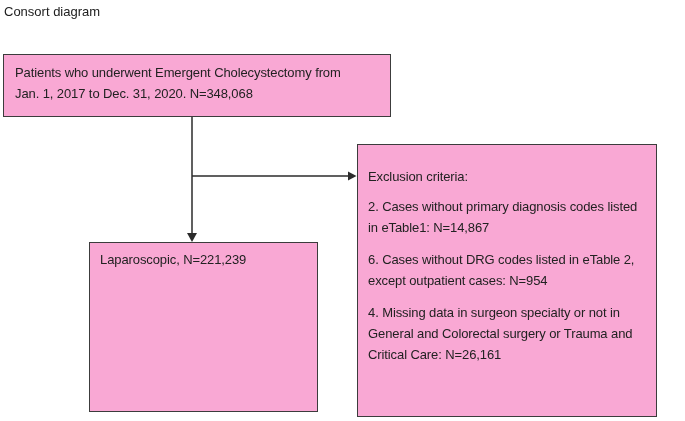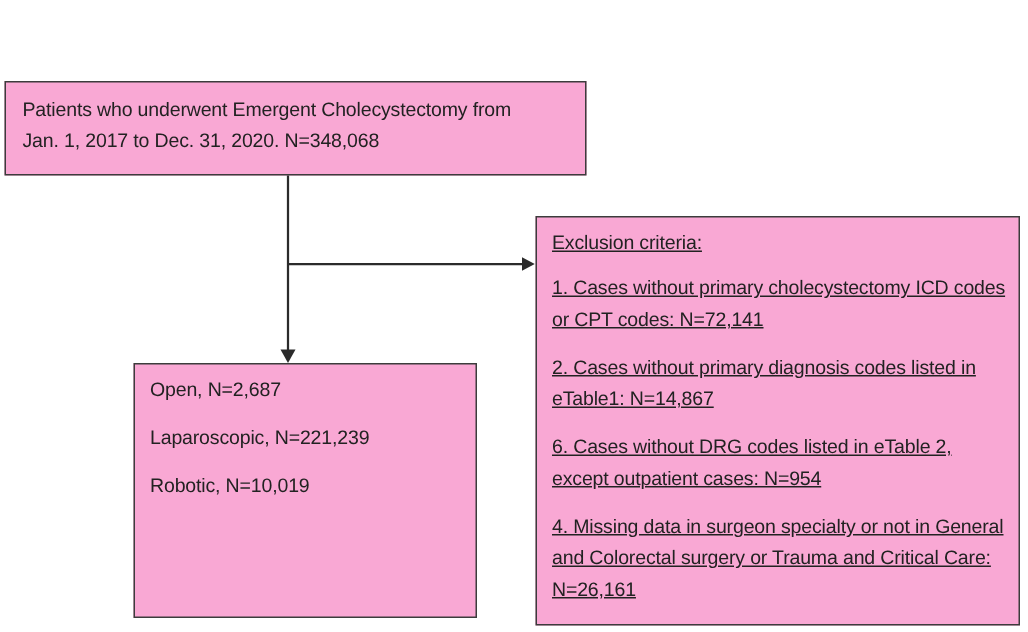--- a/index.html
+++ b/index.html
@@ -52,61 +52,58 @@
   .analyzed-box {
     left: 89px;
     top: 242px;
     width: 229px;
     height: 170px;
     padding: 6px 9px 6px 10px;
   }
   .exclusion-box {
     left: 357px;
     top: 144px;
-    width: 323px;
+    width: 300px;
     height: 273px;
-    padding: 6px 8px 6px 10px;
-    text-decoration: underline;
+    padding: 21px 8px 6px 10px;
   }
   .exclusion-box p.heading {
     margin-bottom: 9px;
   }
   svg.arrows {
     position: absolute;
     left: 0;
     top: 0;
     pointer-events: none;
   }
 </style>
 </head>
 <body>
 
 <div class="canvas">
 
+  <div class="page-title">Consort diagram</div>
 
   <div class="box top-box">
     <div class="box-text">Patients who underwent Emergent Cholecystectomy from Jan. 1, 2017 to Dec. 31, 2020. N=348,068</div>
   </div>
 
   <svg class="arrows" width="685" height="421" viewBox="0 0 685 421">
 
     <line x1="192" y1="117" x2="192" y2="234" stroke="#2b2b2b" stroke-width="1.5"></line>
     <polygon points="187,233 197,233 192,242" fill="#2b2b2b"></polygon>
 
     <line x1="192" y1="176" x2="349" y2="176" stroke="#2b2b2b" stroke-width="1.5"></line>
     <polygon points="348,171.5 348,180.5 356.5,176" fill="#2b2b2b"></polygon>
   </svg>
 
   <div class="box analyzed-box">
-    <p>Open, N=2,687</p>
     <p>Laparoscopic, N=221,239</p>
-    <p>Robotic, N=10,019</p>
   </div>
 
   <div class="box exclusion-box">
     <p class="heading">Exclusion criteria:</p>
-    <p>1. Cases without primary cholecystectomy ICD codes or CPT codes: N=72,141</p>
     <p>2. Cases without primary diagnosis codes listed in eTable1: N=14,867</p>
     <p>6. Cases without DRG codes listed in eTable 2, except outpatient cases: N=954</p>
     <p>4. Missing data in surgeon specialty or not in General and Colorectal surgery or Trauma and Critical Care: N=26,161</p>
   </div>
 
 </div>
 
 </body></html>

